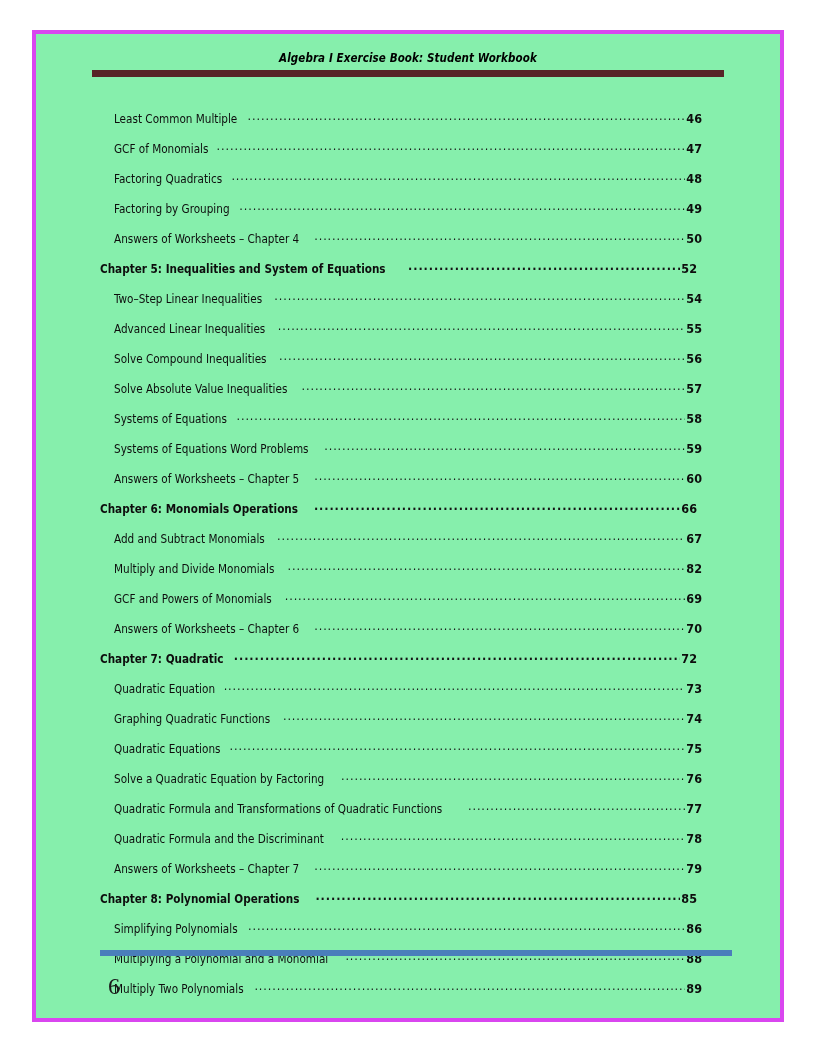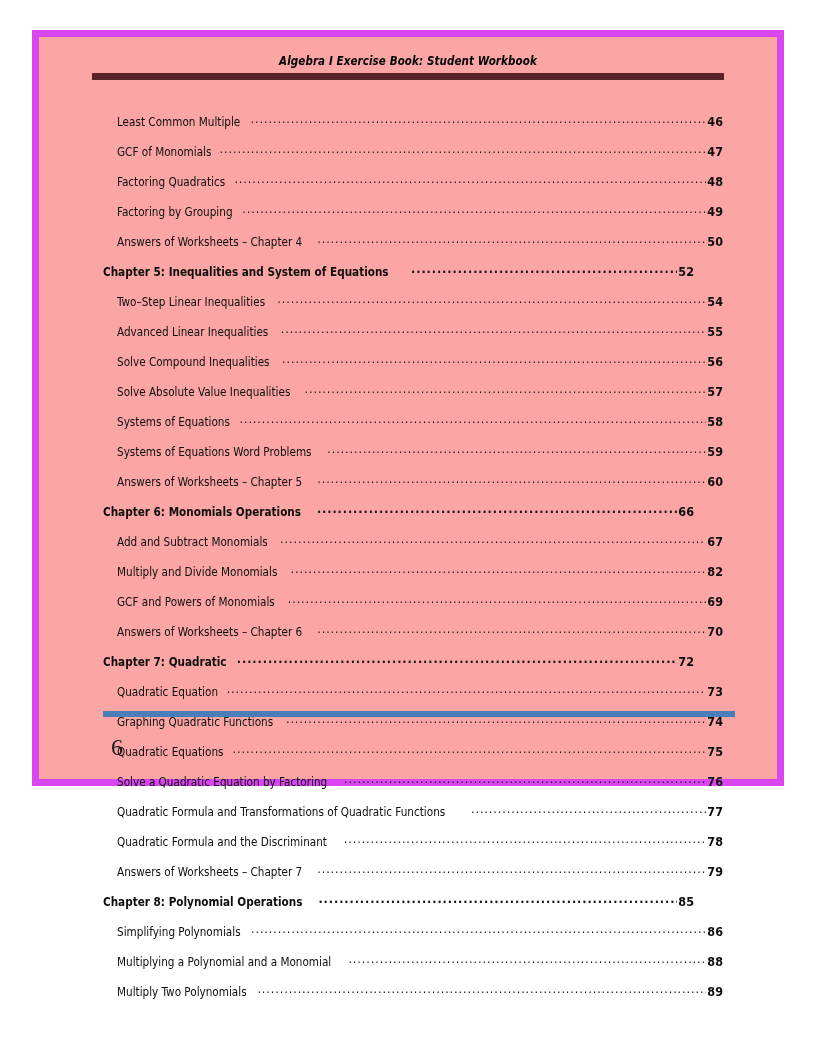--- a/index.html
+++ b/index.html
@@ -12,24 +12,24 @@
     height: 1056px;
     font-family: "Liberation Sans", sans-serif;
     -webkit-font-smoothing: none;
   }
 
   #page {
     position: absolute;
     left: 32px;
     top: 30px;
     width: 752px;
-    height: 756px;
-    border: 7px solid #d946ef;
+    height: 992px;
+    border: 4px solid #d946ef;
     box-sizing: border-box;
-    background: #fca5a5;
+    background: #86efac;
   }
 
   
   .header-block {
     position: absolute;
     left: 0;
     top: 16px;
     width: 100%;
   }
   .header-title {
@@ -64,21 +64,21 @@
     height: 30px;
     color: #0d0d0d;
     font-family: "DejaVu Sans Condensed", "Liberation Sans Narrow", "Liberation Sans", sans-serif;
     font-size: 12.5px;
     white-space: nowrap;
   }
 
   
   .toc-row.entry {
     padding-left: 78px;
-    padding-right: 54px;
+    padding-right: 78px;
   }
   
   .toc-row.chapter {
     padding-left: 64px;
     padding-right: 83px;
     font-weight: bold;
   }
 
   .toc-label {
     flex: 0 0 auto;

